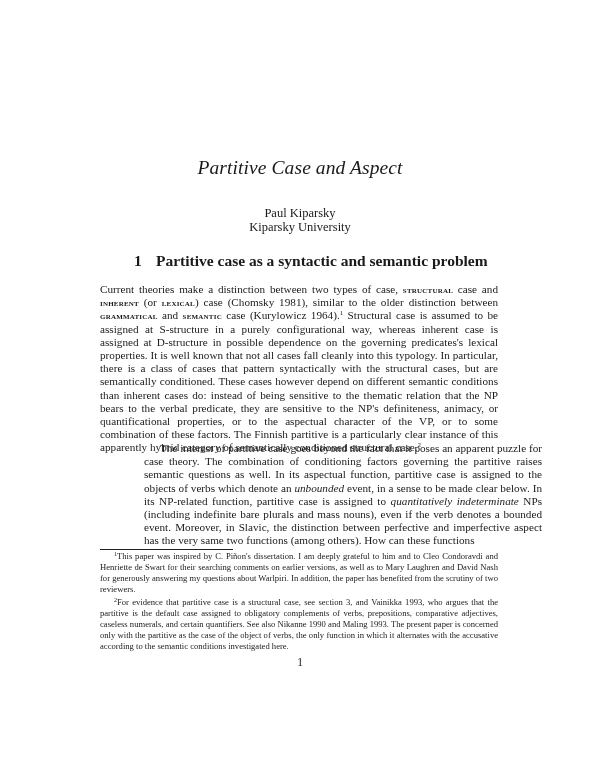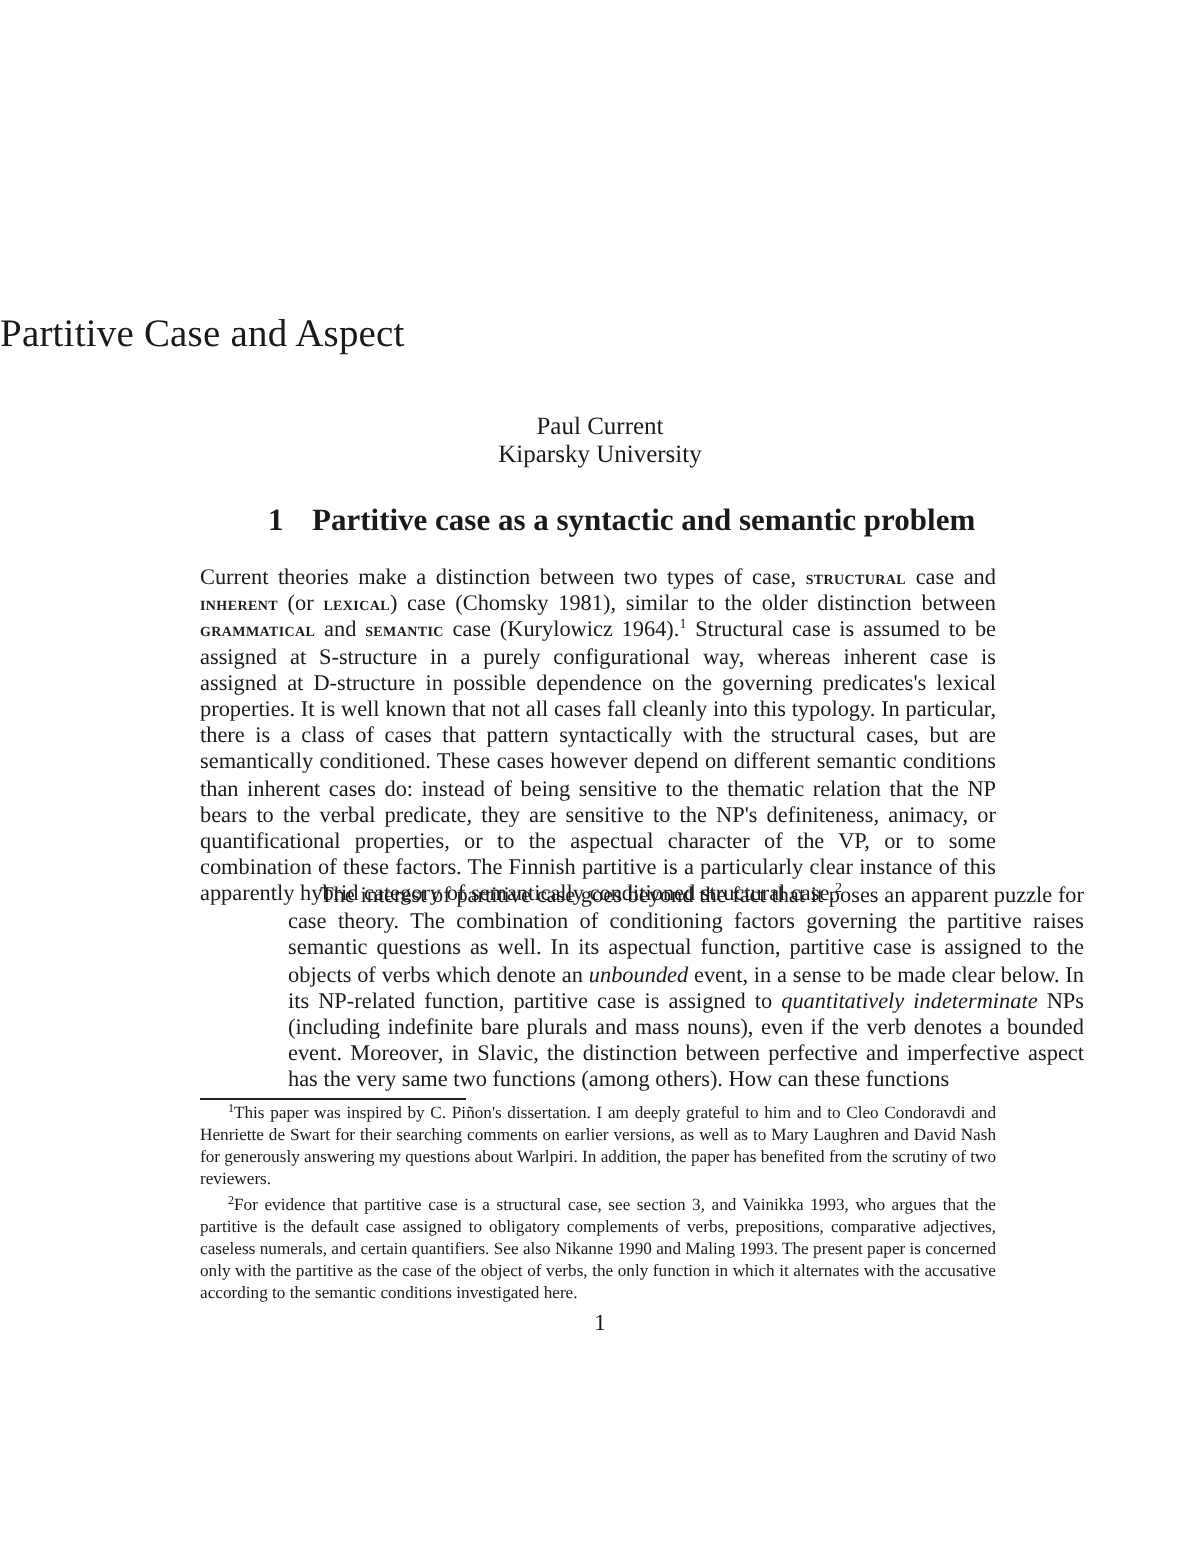--- a/index.html
+++ b/index.html
@@ -1,20 +1,20 @@
 <!DOCTYPE html>
 <html><head>
 <meta charset="utf-8">
 <style>
   html, body { margin: 0; padding: 0; background: #ffffff; }
   body { width: 600px; height: 776px; position: relative; overflow: hidden;
          font-family: "Liberation Serif", "DejaVu Serif", serif; color: #1a1a1a; }
   .page { position: absolute; left: 0; top: 0; width: 600px; height: 776px; background: #fff; }
-  .title { position: absolute; top: 157px; left: 0; width: 600px; 
-           font-size: 19.5px; letter-spacing: 0.1px; }
+  .title { position: absolute; top: 157px; left: 0; width: 600px; text-align: center;
+           font-size: 19.5px; letter-spacing: 0.1px; font-style: italic; }
   .author { position: absolute; top: 206px; left: 0; width: 600px; text-align: center;
             font-size: 12.5px; line-height: 14px; }
   .section { position: absolute; top: 252px; left: 100px; width: 400px;
              font-size: 15.5px; font-weight: bold; margin-left: 34px; }
   .section .num { display: inline-block; width: 22px; }
   .body { position: absolute; left: 100px; width: 398px; font-size: 11.2px;
           line-height: 13.2px; text-align: justify; }
   .p1 { top: 283px; }
   .p2 { top: 442px; text-indent: 16px; margin-left: 44px; }
   .sc { font-variant: small-caps; font-size: 10.5px; letter-spacing: 0.2px; font-weight: bold; }
@@ -28,21 +28,21 @@
   .pagenum { position: absolute; top: 656px; left: 0; width: 600px; text-align: center; font-size: 11.5px; }
 </style>
 </head>
 <body>
 
 <div class="page">
 
   <div class="title">Partitive Case and Aspect</div>
 
   <div class="author">
-    <div>Paul Current</div>
+    <div>Paul Kiparsky</div>
     <div>Kiparsky University</div>
   </div>
 
   <div class="section">
     <span class="num">1</span><span>Partitive case as a syntactic and semantic problem</span>
   </div>
 
   <div class="body p1"><span>Current theories make a distinction between two types of case, </span><span class="sc">structural</span><span> case and </span><span class="sc">inherent</span><span> (or </span><span class="sc">lexical</span><span>) case (Chomsky 1981), similar to the older distinction between </span><span class="sc">grammatical</span><span> and </span><span class="sc">semantic</span><span> case (Kurylowicz 1964).</span><sup>1</sup><span> Structural case is assumed to be assigned at S-structure in a purely configurational way, whereas inherent case is assigned at D-structure in possible dependence on the governing predicates's lexical properties. It is well known that not all cases fall cleanly into this typology. In particular, there is a class of cases that pattern syntactically with the structural cases, but are semantically conditioned. These cases however depend on different semantic conditions than inherent cases do: instead of being sensitive to the thematic relation that the NP bears to the verbal predicate, they are sensitive to the NP's definiteness, animacy, or quantificational properties, or to the aspectual character of the VP, or to some combination of these factors. The Finnish partitive is a particularly clear instance of this apparently hybrid category of semantically conditioned structural case.</span><sup>2</sup></div>
 
   <div class="body p2"><span>The interest of partitive case goes beyond the fact that it poses an apparent puzzle for case theory. The combination of conditioning factors governing the partitive raises semantic questions as well. In its aspectual function, partitive case is assigned to the objects of verbs which denote an </span><em>unbounded</em><span> event, in a sense to be made clear below. In its NP-related function, partitive case is assigned to </span><em>quantitatively indeterminate</em><span> NPs (including indefinite bare plurals and mass nouns), even if the verb denotes a bounded event. Moreover, in Slavic, the distinction between perfective and imperfective aspect has the very same two functions (among others). How can these functions</span></div>

